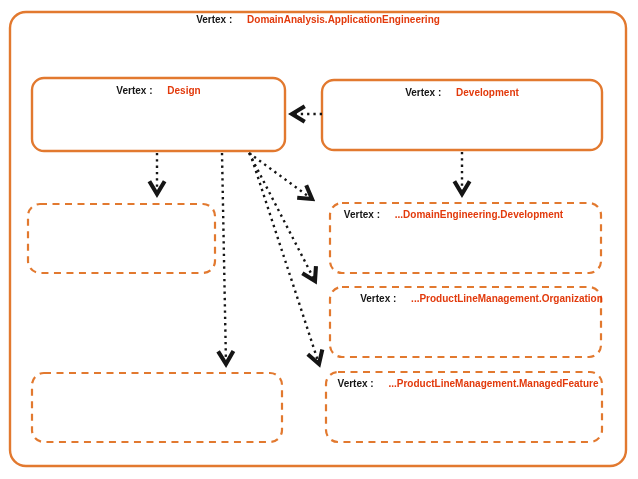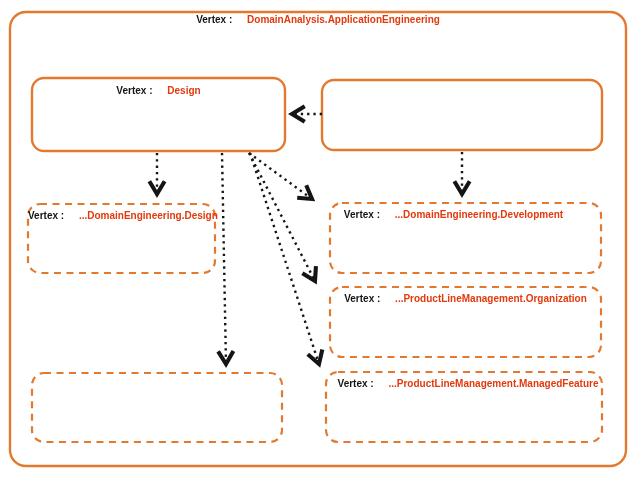--- a/index.html
+++ b/index.html
@@ -26,21 +26,21 @@
     white-space:nowrap;
     letter-spacing:0px;
   }
   .label .vname{color:var(--name-red);margin-left:12px;}
   
   .lbl-outer            {left:10px;  top:13px;  width:616px;}
   .lbl-design           {left:32px;  top:84px;  width:253px;}
   .lbl-development      {left:322px; top:86px;  width:280px;}
   .lbl-de-design        {left:28px;  top:209px; width:187px;}
   .lbl-de-development   {left:330px; top:208px; width:247px;}
-  .lbl-plm-organization {left:330px; top:292px; width:271px;}
+  .lbl-plm-organization {left:330px; top:292px; width:271px;padding-left:16px;}
   .lbl-pm-usecase       {left:32px;  top:378px; width:250px;}
   .lbl-plm-managedfeature{left:330px;top:377px; width:276px;}
 </style>
 </head>
 <body>
 
 <div class="stage">
 
   <svg width="638" height="479" viewBox="0 0 638 479">
     <defs>
@@ -70,24 +70,24 @@
   </svg>
 
   <div class="label lbl-outer">
     <span>Vertex : </span><span class="vname">DomainAnalysis.ApplicationEngineering</span>
   </div>
 
   <div class="label lbl-design">
     <span>Vertex : </span><span class="vname">Design</span>
   </div>
 
+  <div class="label lbl-development">
+    <span>Vertex : </span><span class="vname">Development</span>
+  </div>
 
-  <div class="label lbl-de-design">
-    <span>Vertex : </span><span class="vname">...DomainEngineering.Design</span>
-  </div>
 
   <div class="label lbl-de-development">
     <span>Vertex : </span><span class="vname">...DomainEngineering.Development</span>
   </div>
 
   <div class="label lbl-plm-organization">
     <span>Vertex : </span><span class="vname">...ProductLineManagement.Organization</span>
   </div>
 
 

